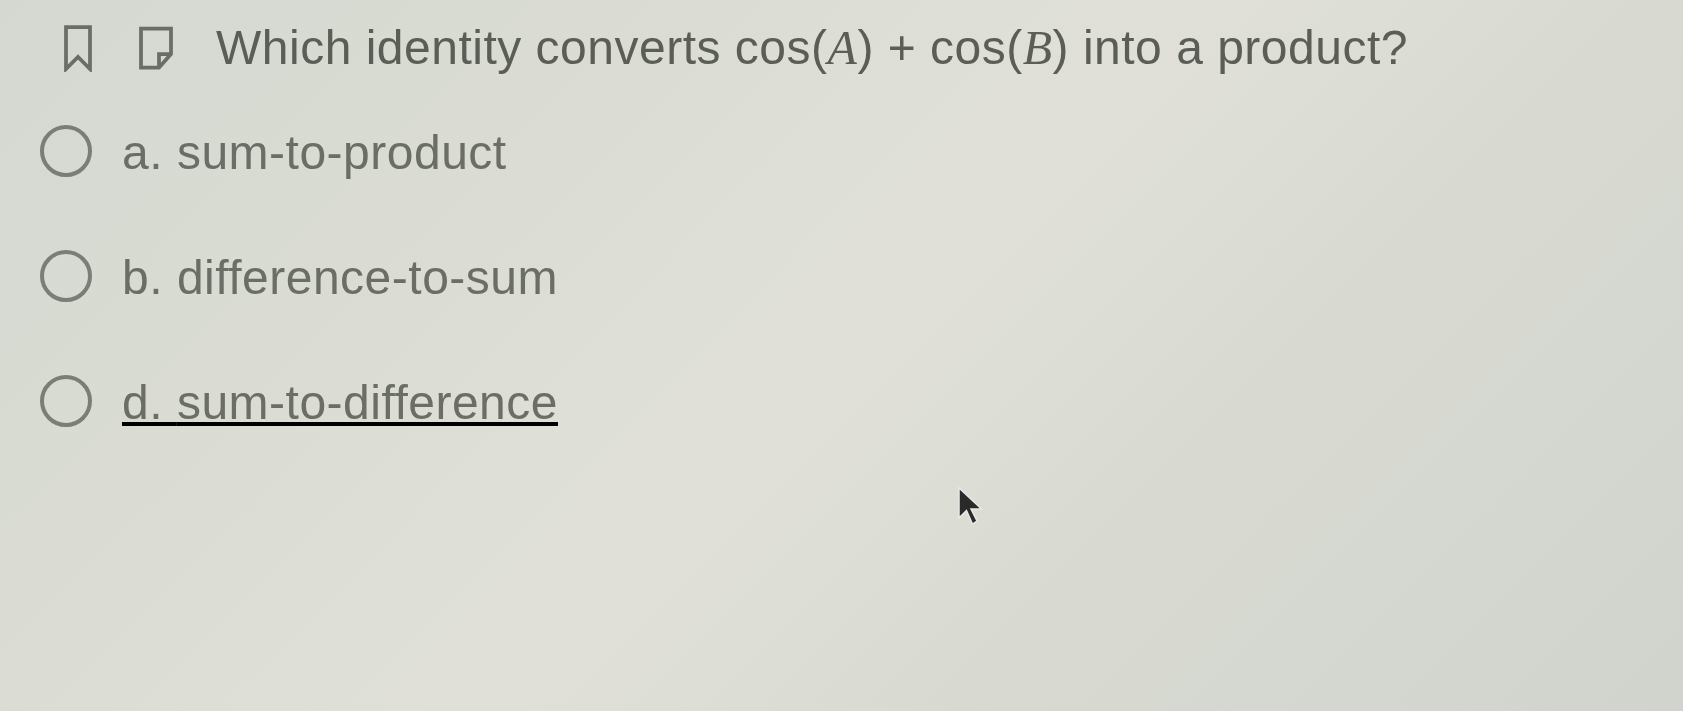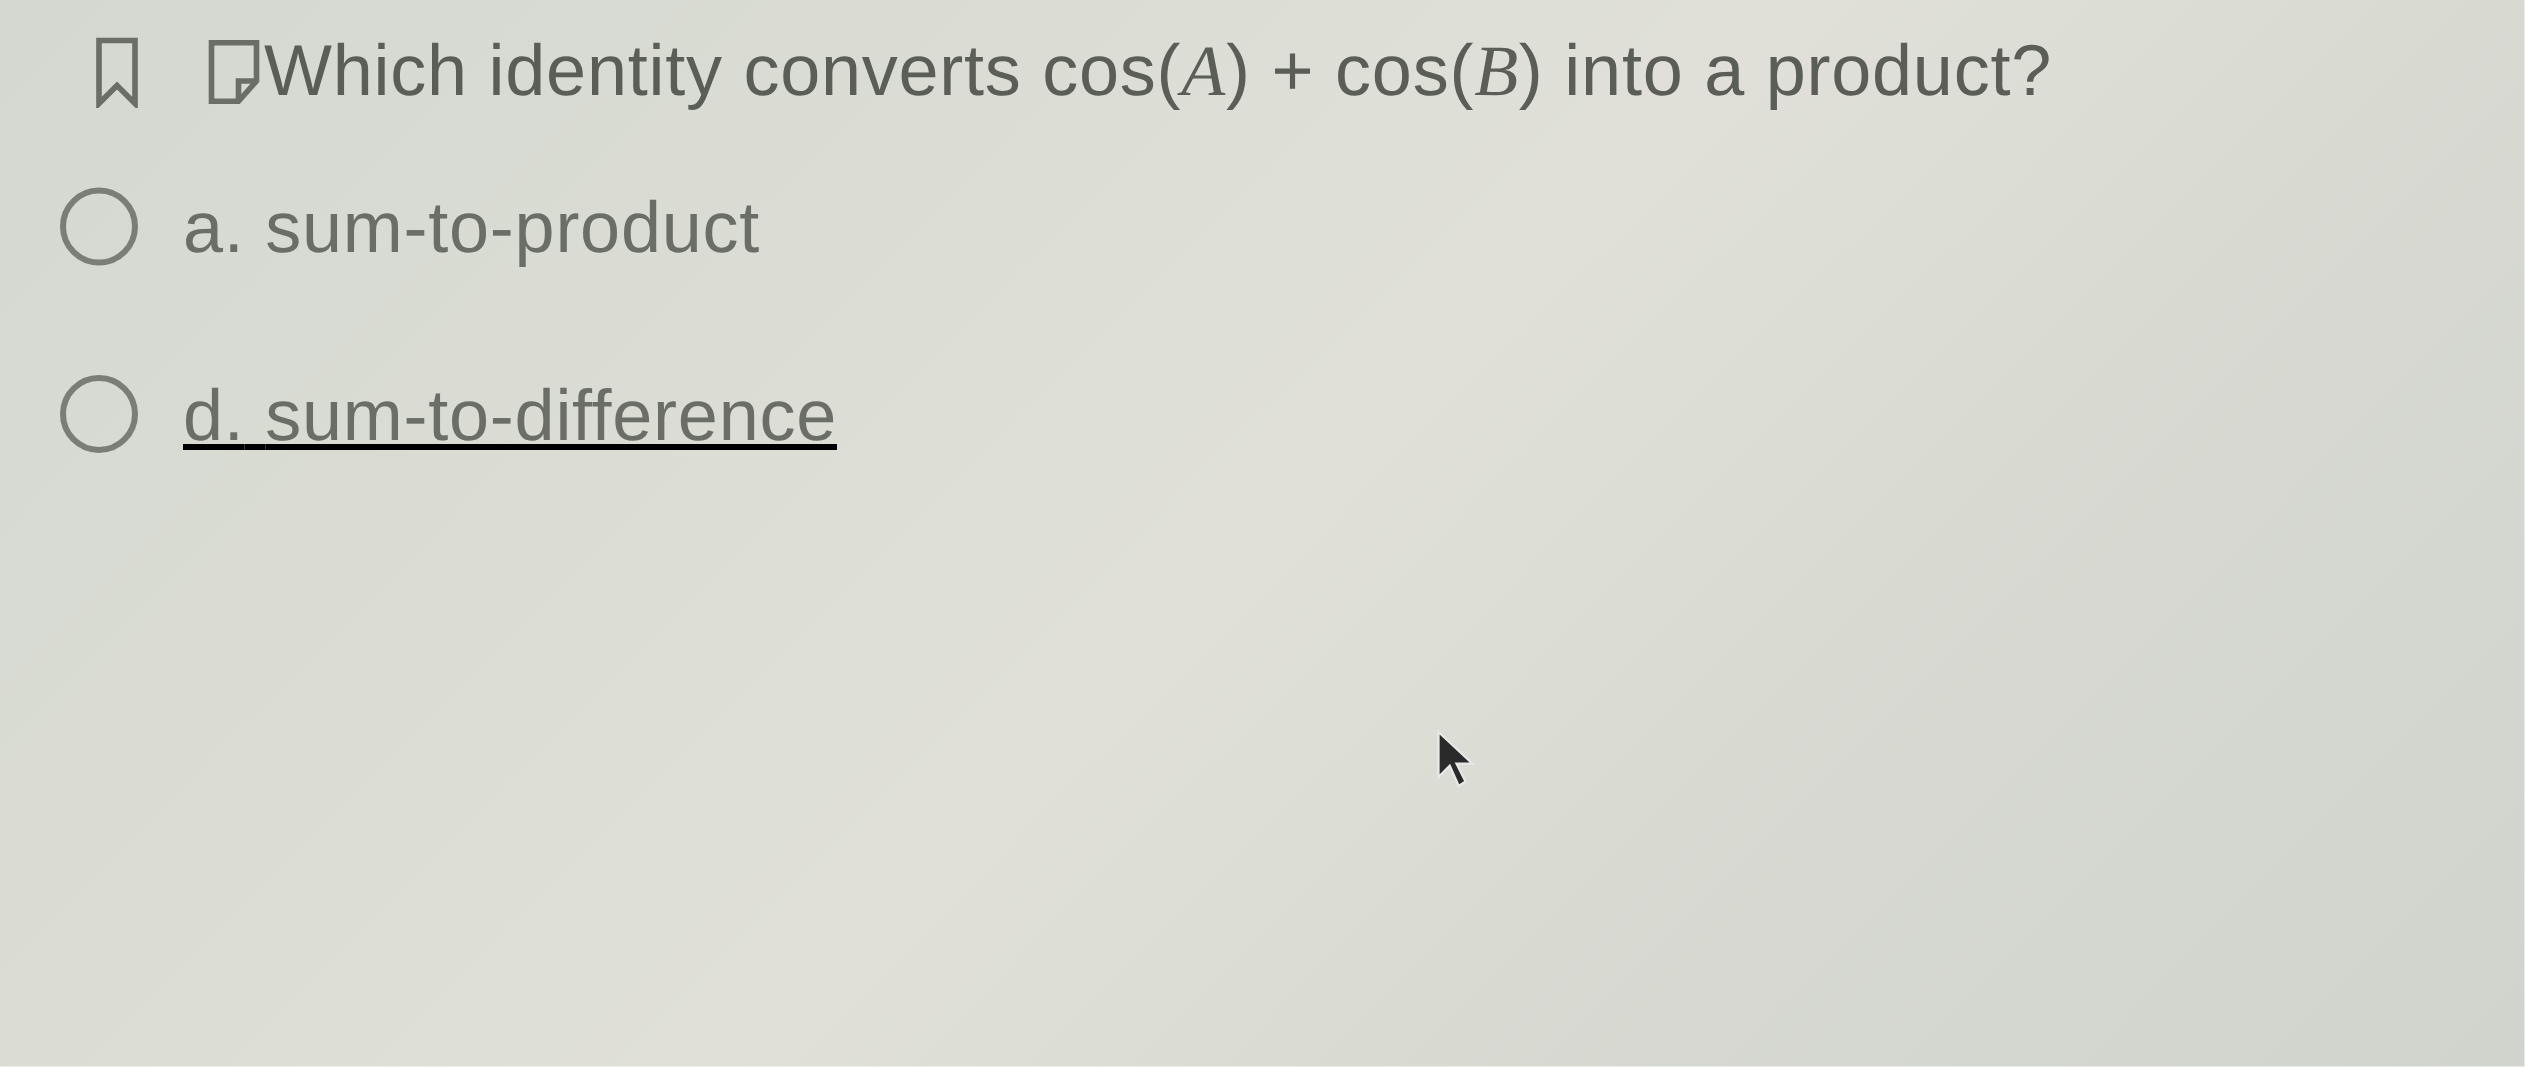--- a/index.html
+++ b/index.html
@@ -12,20 +12,21 @@
       height: 711px;
       background: linear-gradient(135deg, #d4d8d0 0%, #dbddd4 30%, #e0e0d8 50%, #d8dad2 70%, #d0d4cc 100%);
       font-family: Arial, Helvetica, sans-serif;
       padding: 20px 40px;
       position: relative;
       overflow: hidden;
     }
     .question-row {
       display: flex;
       align-items: center;
+      gap: 40px;
       margin-bottom: 50px;
       padding-left: 20px;
     }
     .icon-group {
       display: flex;
       gap: 40px;
       align-items: center;
     }
     .bookmark-outline {
       width: 36px;
@@ -123,20 +124,26 @@
 <div class="options">
   <div class="option-row">
     <div class="radio-circle"></div>
     <span class="option-text">
       <span>a.</span> <span>sum-to-product</span>
     </span>
   </div>
   <div class="option-row">
     <div class="radio-circle"></div>
     <span class="option-text">
+      <span>b.</span> <span>difference-to-sum</span>
+    </span>
+  </div>
+  <div class="option-row">
+    <div class="radio-circle"></div>
+    <span class="option-text">
       <span>d.</span> <span>sum-to-difference</span>
     </span>
   </div>
 </div>
 
 <div class="cursor-arrow">
   <svg viewBox="0 0 20 28">
     <path d="M2 2 L2 22 L7 17 L11 26 L14 24 L10 16 L17 16 Z" fill="#2a2a2a" stroke="#e8e8e8" stroke-width="1"></path>
   </svg>
 </div>

